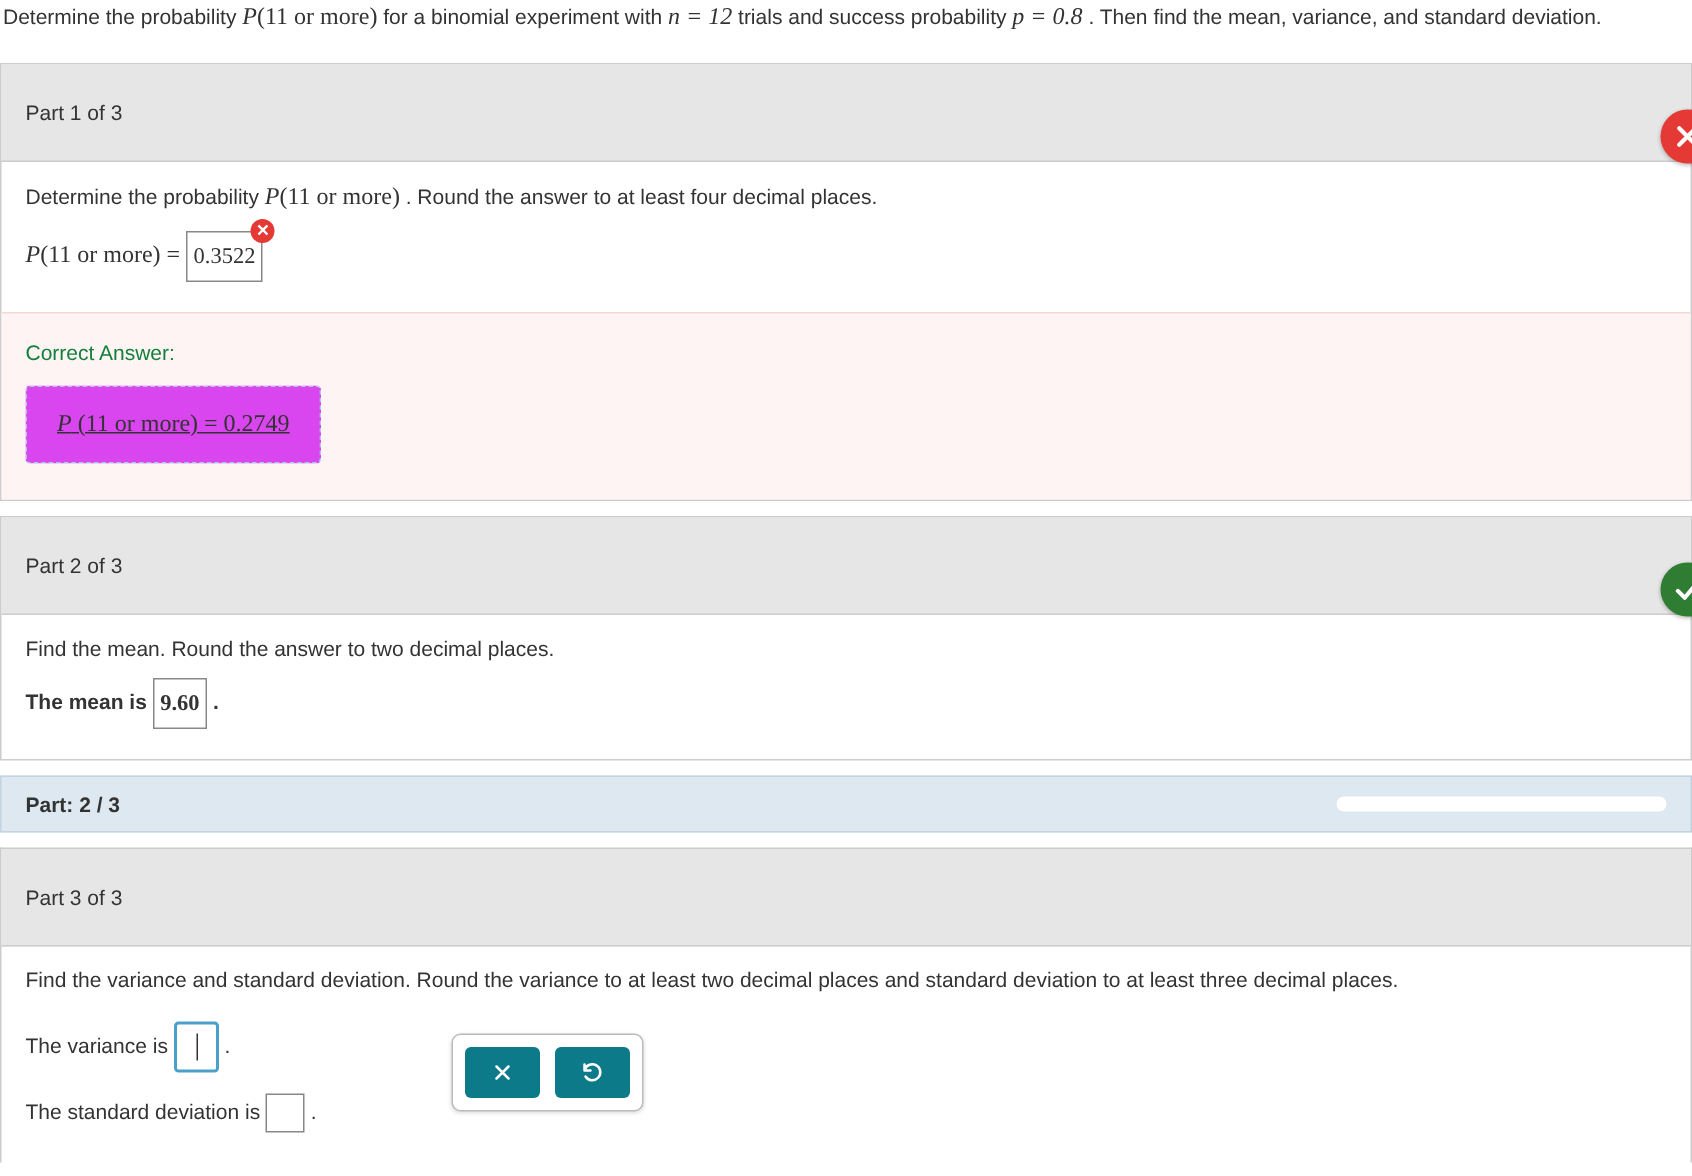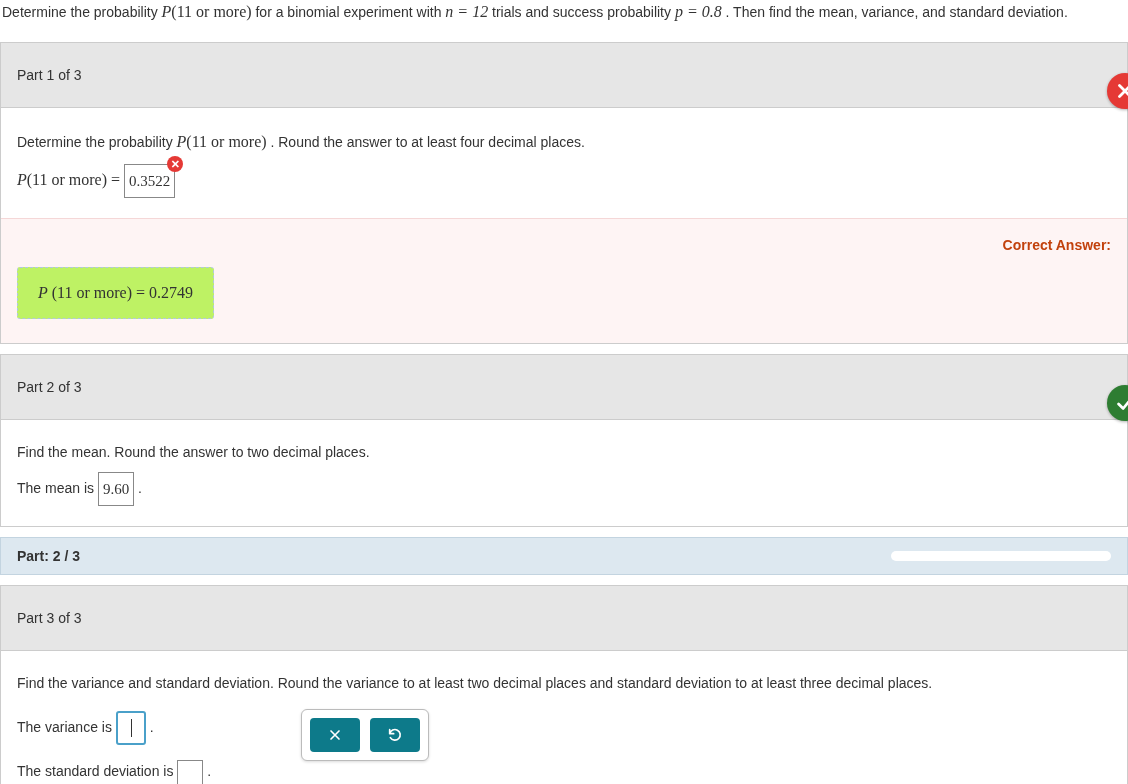--- a/index.html
+++ b/index.html
@@ -27,21 +27,21 @@
       position: relative;
       background: #fff;
     }
     .part-header {
       background: #e6e6e6;
       padding: 24px 16px;
       font-size: 14px;
       border-bottom: 1px solid #ccc;
     }
     .part-body {
-      padding: 18px 16px 20px 16px;
+      padding: 8px 16px 20px 16px;
       line-height: 2;
     }
     .answer-input {
       border: 1px solid #888;
       font-family: 'Times New Roman', serif;
       font-size: 15px;
       padding: 1px 4px;
       display: inline-block;
       min-width: 20px;
       text-align: center;
@@ -80,32 +80,32 @@
     }
     .status-wrong { background: #e53935; }
     .status-correct { background: #2e7d32; }
     .status-badge svg { width: 22px; height: 22px; }
     .correct-answer-block {
       background: #fef4f4;
       border-top: 1px solid #f5d7d7;
       padding: 18px 16px 24px 16px;
     }
     .correct-label {
-      color: #c2410c;
-      font-weight: bold;
+      color: #15803d;
+      font-weight: normal;
       margin-bottom: 14px;
       font-size: 14px;
-      text-align: right;
     }
     .correct-box {
       display: inline-block;
       border: 1px dashed #b0c7e0;
       border-radius: 3px;
       padding: 16px 20px;
-      background: #bef264;
+      background: #d946ef;
+      text-decoration: underline;
     }
     .progress-bar-row {
       background: #dde8f0;
       border: 1px solid #c3d4e0;
       padding: 10px 16px;
       margin: 10px 0;
       font-size: 14px;
       display: flex;
       align-items: center;
       justify-content: space-between;
@@ -218,21 +218,21 @@
 
 <div class="part-container">
   <div class="status-badge status-correct">
     <svg viewBox="0 0 24 24">
         <path fill="none" stroke="#fff" stroke-width="3" stroke-linecap="round" stroke-linejoin="round" d="M5 13 L10 18 L19 7"></path>
       </svg>
   </div>
   <div class="part-header">Part 2 of 3</div>
   <div class="part-body">
     <div>Find the mean. Round the answer to two decimal places.</div>
-    <div style="margin-top:6px;">
+    <div style="margin-top:6px;font-weight:bold;">
       <span>The mean is </span>
       <span class="answer-input">9.60</span>
       <span>.</span>
     </div>
   </div>
 </div>
 
 <div class="progress-bar-row">
   <strong>Part: 2 / 3</strong>
   <span class="progress-track">

